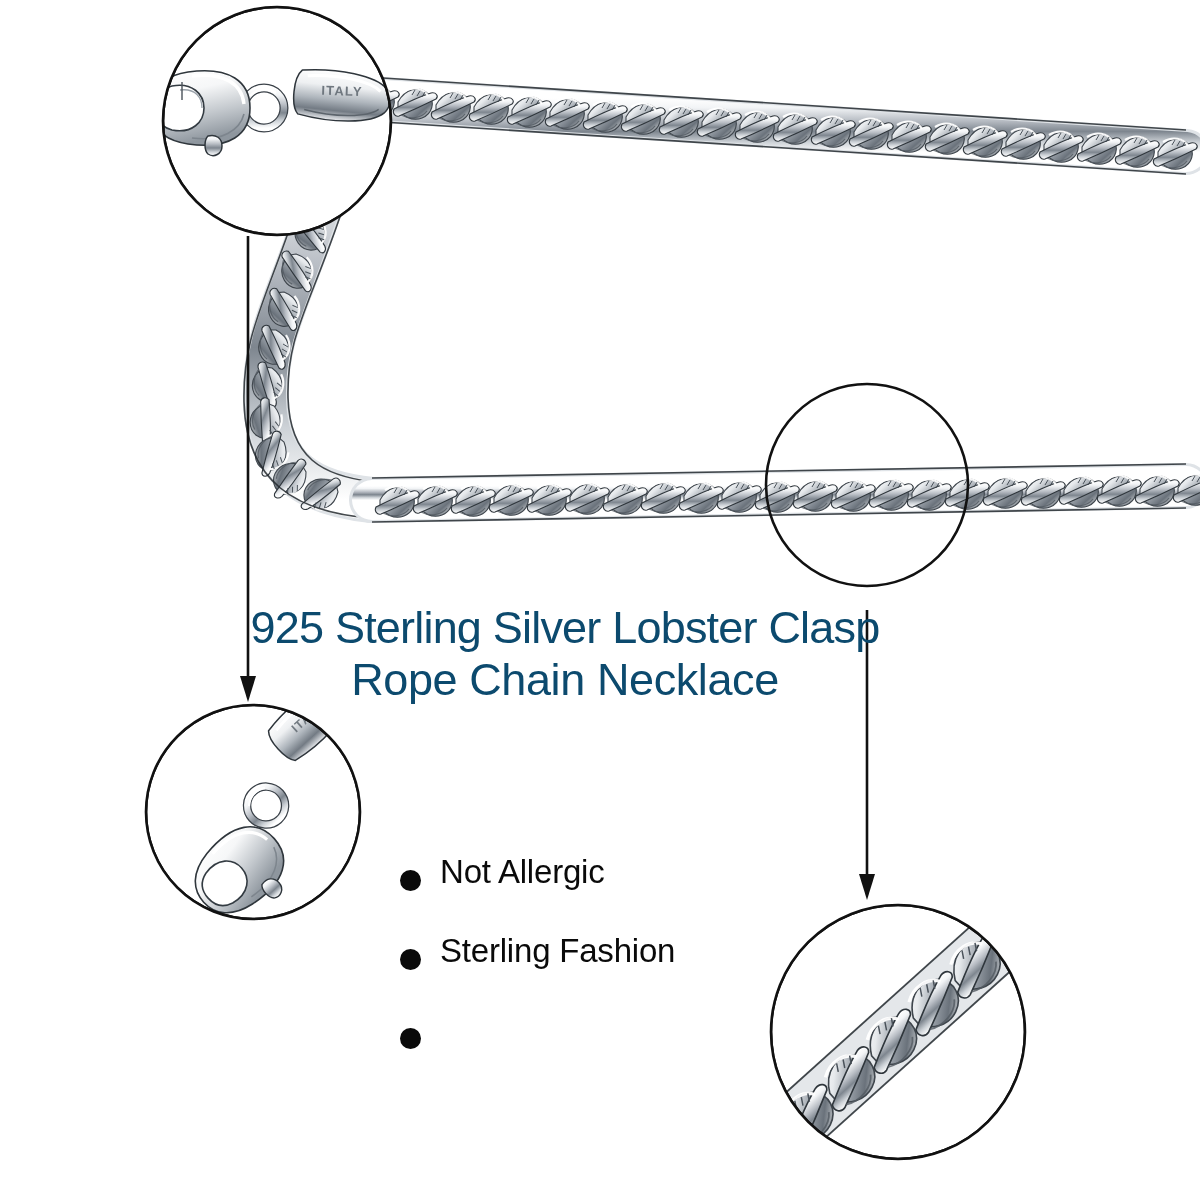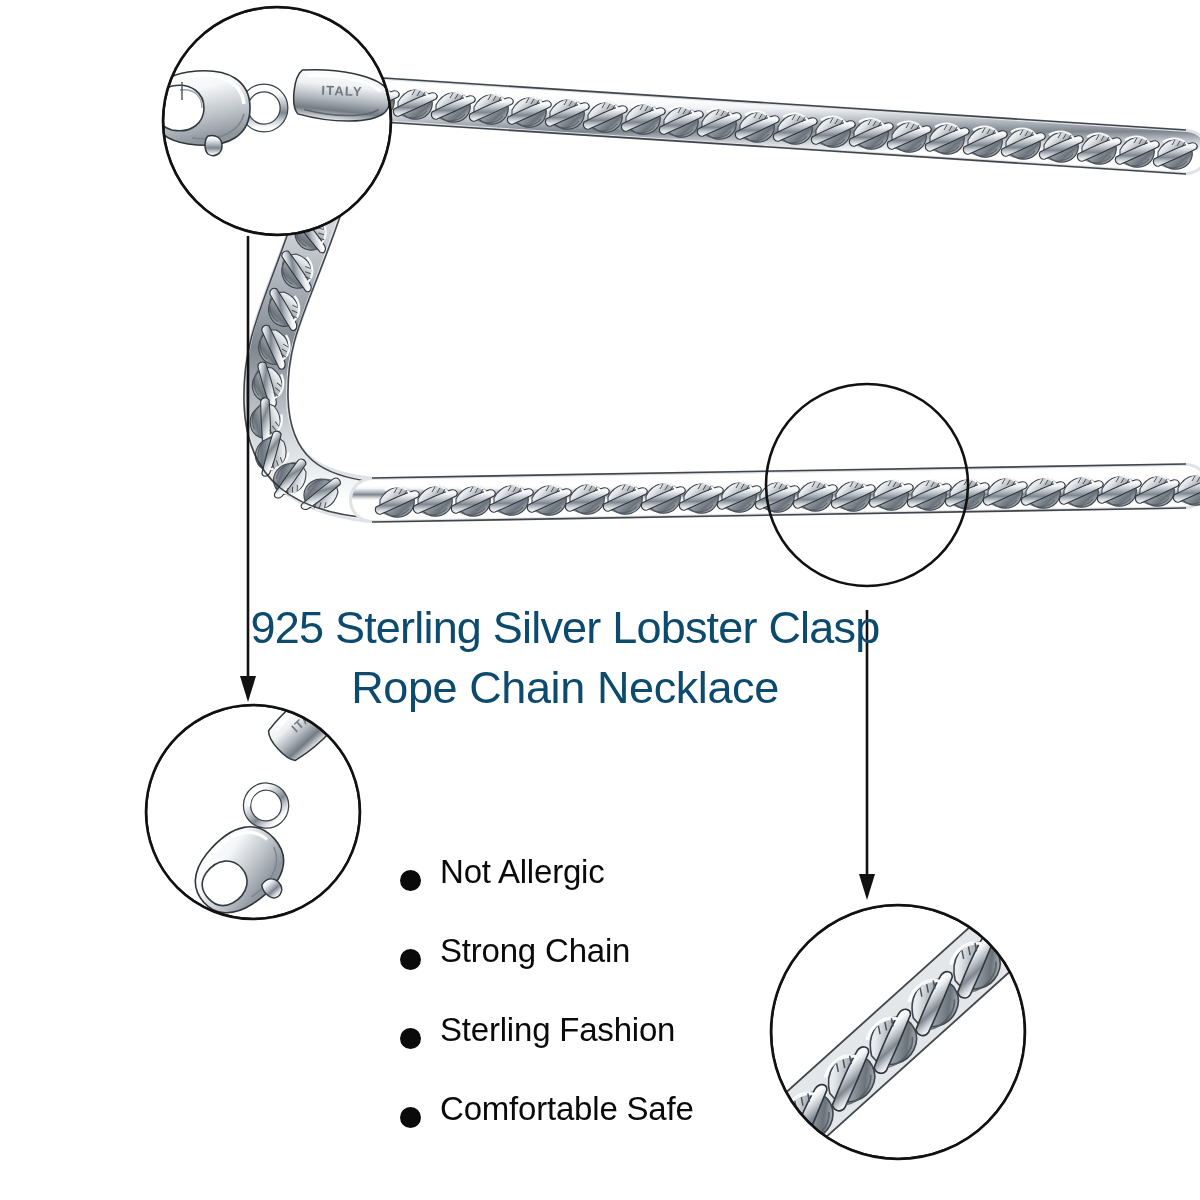--- a/index.html
+++ b/index.html
@@ -28,21 +28,21 @@
     line-height:1.06;
     letter-spacing:-0.4px;
   }
   .title-line {
     display:block;
     font-size:45px;
     font-weight:400;
     white-space:nowrap;
   }
   .title-line.l1 { letter-spacing:-0.8px; }
-  .title-line.l2 { margin-top:12px; }
+  .title-line.l2 { margin-top:4px; }
 
   .feature-list {
     position:absolute;
     left:400px; top:812px;
     width:360px;
   }
   .feature-row {
     position:relative;
     height:79px;
     display:flex;
@@ -313,25 +313,20 @@
     <span class="title-line l2">Rope Chain Necklace</span>
   </div>
 
   <div class="feature-list">
     <div class="feature-row">
       <span class="feature-dot"></span>
       <span class="feature-label">Not Allergic</span>
     </div>
     <div class="feature-row">
       <span class="feature-dot"></span>
-      <span class="feature-label">Strong Chain</span>
-    </div>
-    <div class="feature-row">
-      <span class="feature-dot"></span>
       <span class="feature-label">Sterling Fashion</span>
     </div>
     <div class="feature-row">
       <span class="feature-dot"></span>
-      <span class="feature-label">Comfortable Safe</span>
     </div>
   </div>
 
 </div>
 
 </body></html>

